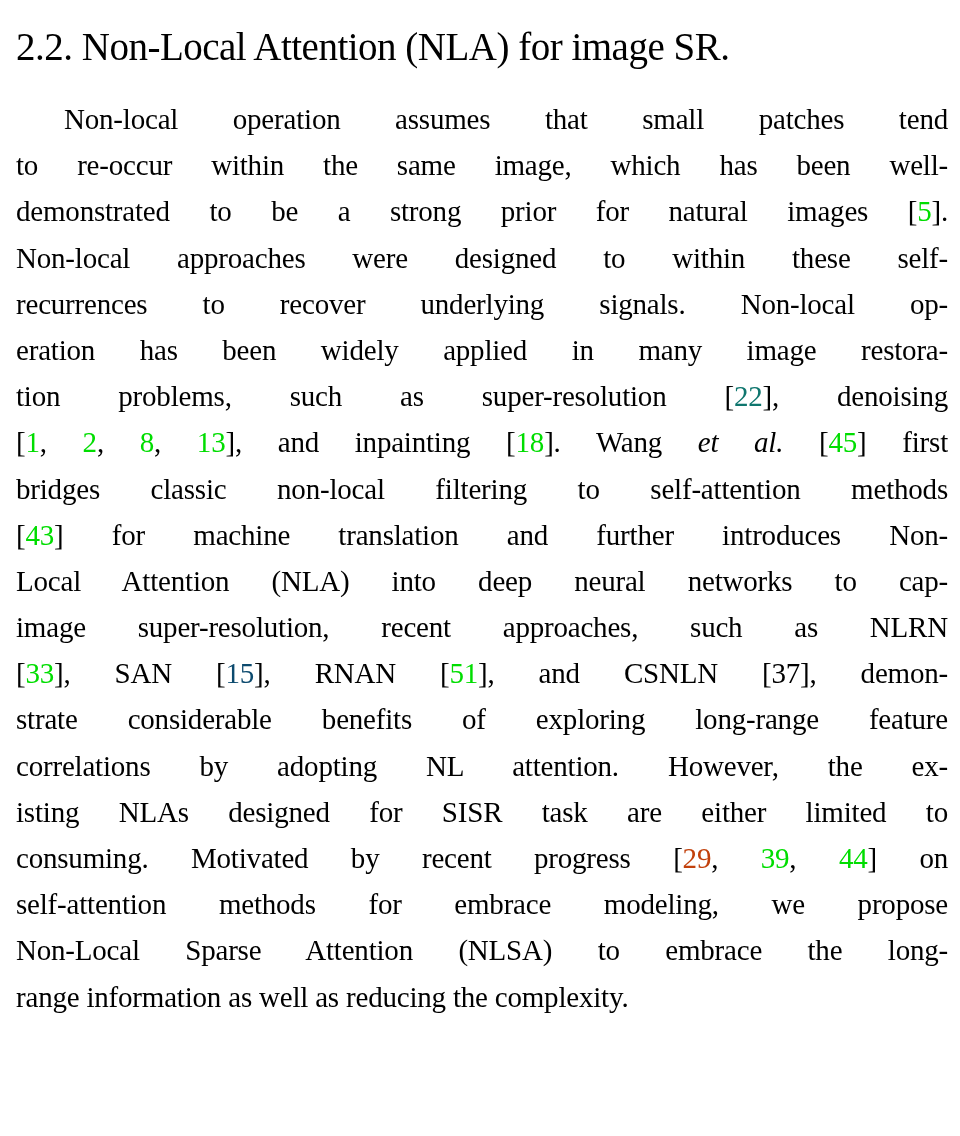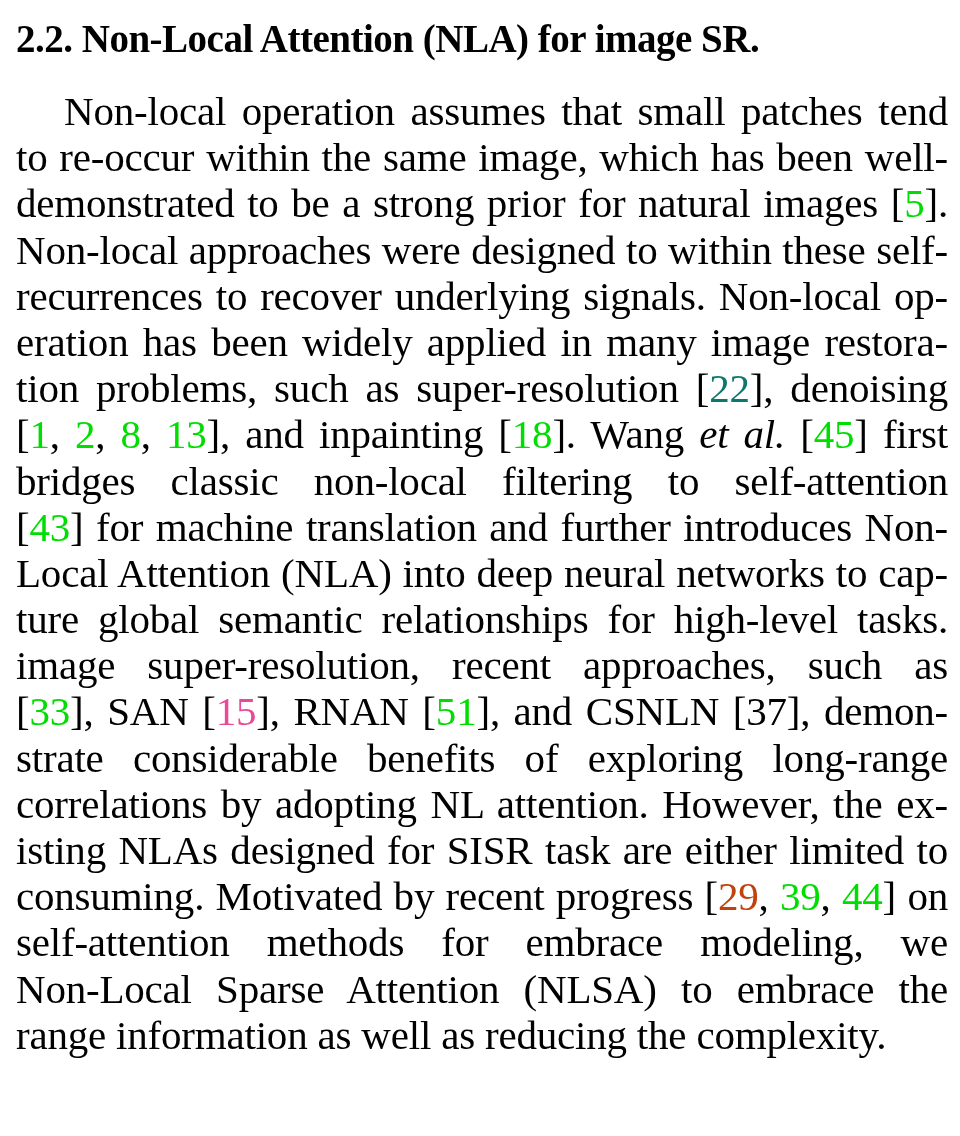--- a/index.html
+++ b/index.html
@@ -12,32 +12,32 @@
     height: 1136px;
     overflow: hidden;
     font-family: "Liberation Serif", serif;
     color: #000000;
   }
   .page {
     padding: 10px 12px 0 16px;
   }
   .heading {
     font-family: "Liberation Serif", serif;
-    font-weight: bold;
+    font-weight: normal;
     font-size: 39px;
     line-height: 50px;
-    margin: 4px 0 0 0;
+    margin: 12px 0 0 0;
     letter-spacing: -0.5px;
     white-space: nowrap;
   }
   .paragraph {
     margin-top: 24px;
   }
   .line {
-    font-size: 41px;
+    font-size: 29px;
     line-height: 46.2px;
     height: 46.2px;
     text-align: justify;
     text-align-last: justify;
     letter-spacing: -0.2px;
     overflow: hidden;
   }
   .line.first {
     text-indent: 48px;
   }
@@ -61,23 +61,22 @@
       <div class="line"><span>to re-occur within the same image, which has been well-</span></div>
       <div class="line"><span>demonstrated to be a strong prior for natural images [</span><span class="cite" style="color: rgb(0, 221, 0);">5</span><span>].</span></div>
       <div class="line"><span>Non-local approaches were designed to within these self-</span></div>
       <div class="line"><span>recurrences to recover underlying signals. Non-local op-</span></div>
       <div class="line"><span>eration has been widely applied in many image restora-</span></div>
       <div class="line"><span>tion problems, such as super-resolution [</span><span class="cite" style="color: #0f766e;">22</span><span>], denoising</span></div>
       <div class="line"><span>[</span><span class="cite" style="color: rgb(0, 221, 0);">1</span><span>, </span><span class="cite" style="color: rgb(0, 221, 0);">2</span><span>, </span><span class="cite" style="color: rgb(0, 221, 0);">8</span><span>, </span><span class="cite" style="color: rgb(0, 221, 0);">13</span><span>], and inpainting [</span><span class="cite" style="color: rgb(0, 221, 0);">18</span><span>]. Wang </span><span class="italic">et al.</span><span> [</span><span class="cite" style="color: rgb(0, 221, 0);">45</span><span>] first</span></div>
       <div class="line"><span>bridges classic non-local filtering to self-attention methods</span></div>
       <div class="line"><span>[</span><span class="cite" style="color: rgb(0, 221, 0);">43</span><span>] for machine translation and further introduces Non-</span></div>
       <div class="line"><span>Local Attention (NLA) into deep neural networks to cap-</span></div>
-      <div class="line"><span>ture global semantic relationships for high-level tasks. For</span></div>
       <div class="line"><span>image super-resolution, recent approaches, such as NLRN</span></div>
-      <div class="line"><span>[</span><span class="cite" style="color: rgb(0, 221, 0);">33</span><span>], SAN [</span><span class="cite" style="color: #ec4899; margin-top: 40px;">15</span><span>], RNAN [</span><span class="cite" style="color: rgb(0, 221, 0);">51</span><span>], and CSNLN [</span><span class="cite" style="color: #000000;">37</span><span>], demon-</span></div>
+      <div class="line"><span>[</span><span class="cite" style="color: rgb(0, 221, 0);">33</span><span>], SAN [</span><span class="cite" style="color: #0c4a6e; margin-top: 40px;">15</span><span>], RNAN [</span><span class="cite" style="color: rgb(0, 221, 0);">51</span><span>], and CSNLN [</span><span class="cite" style="color: #000000;">37</span><span>], demon-</span></div>
       <div class="line"><span>strate considerable benefits of exploring long-range feature</span></div>
       <div class="line"><span>correlations by adopting NL attention. However, the ex-</span></div>
       <div class="line"><span>isting NLAs designed for SISR task are either limited to</span></div>
       <div class="line"><span>consuming. Motivated by recent progress [</span><span class="cite" style="color: #c2410c;">29</span><span>, </span><span class="cite" style="color: rgb(0, 221, 0);">39</span><span>, </span><span class="cite" style="color: rgb(0, 221, 0);">44</span><span>] on</span></div>
       <div class="line"><span>self-attention methods for embrace modeling, we propose</span></div>
       <div class="line"><span>Non-Local Sparse Attention (NLSA) to embrace the long-</span></div>
       <div class="line last"><span>range information as well as reducing the complexity.</span></div>
     </div>
 </div>
 

